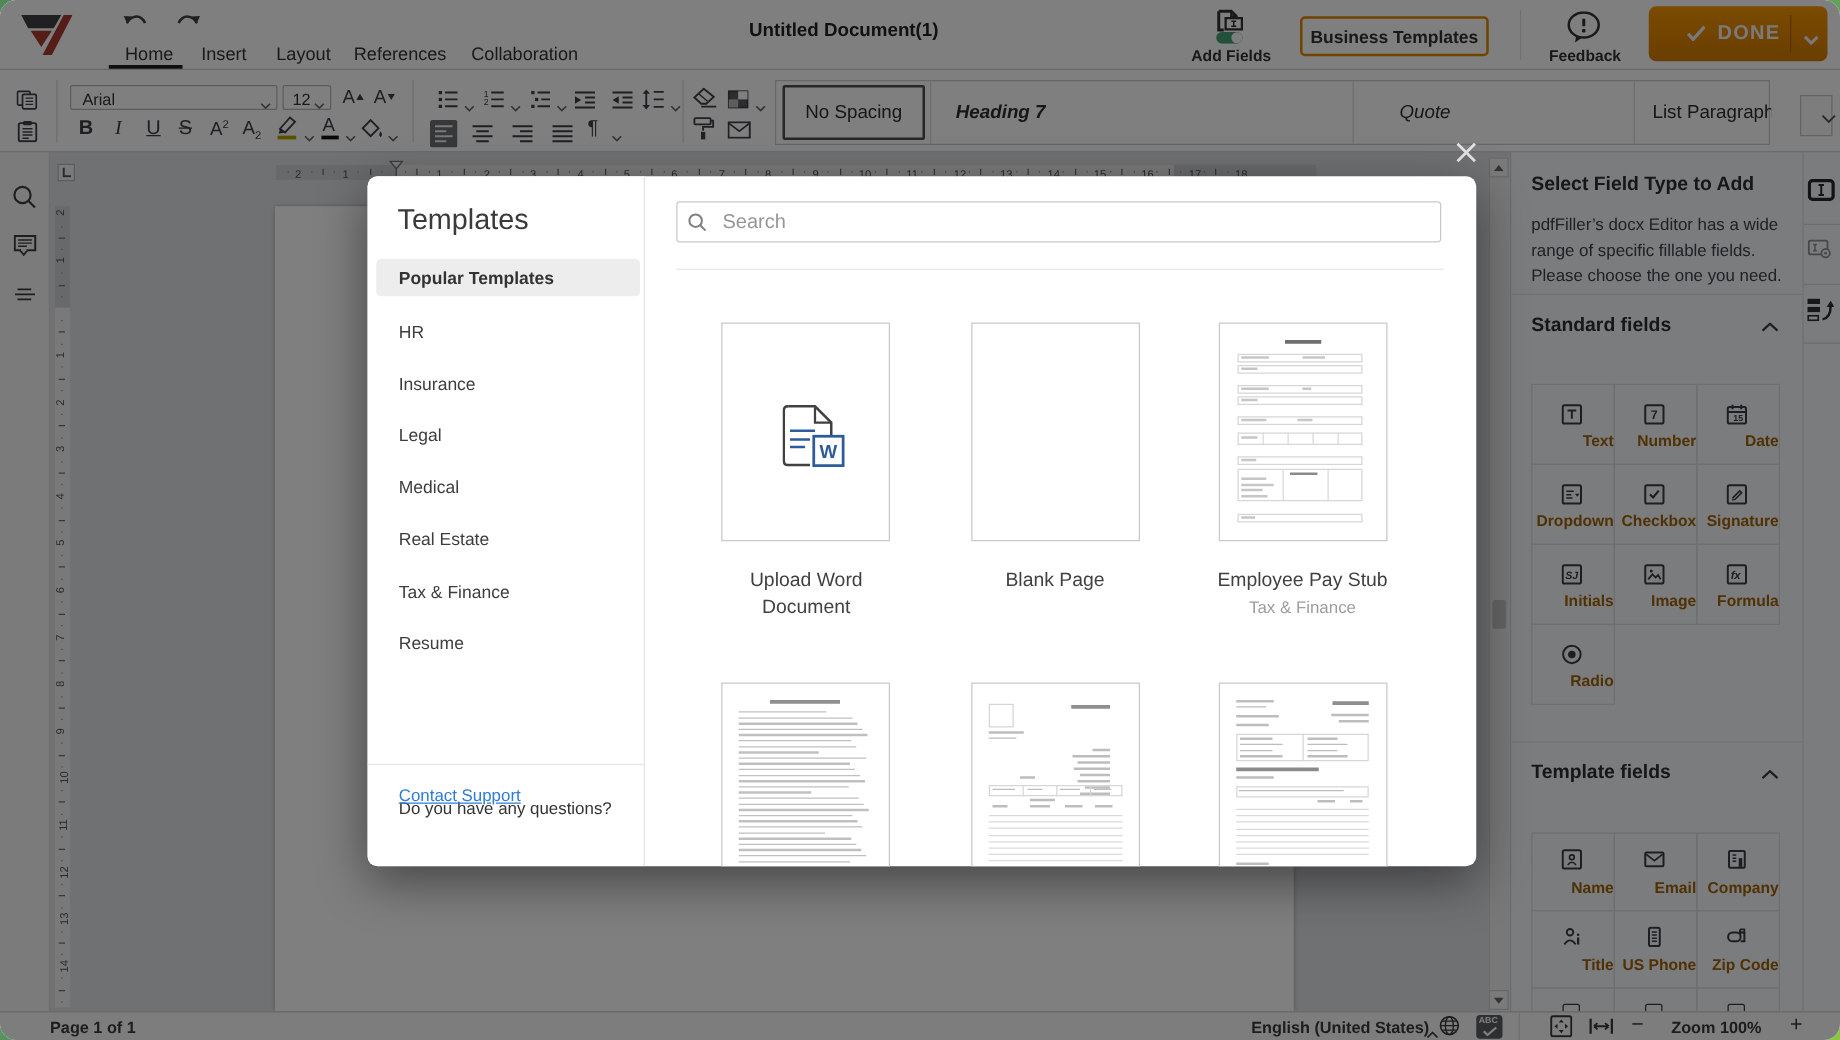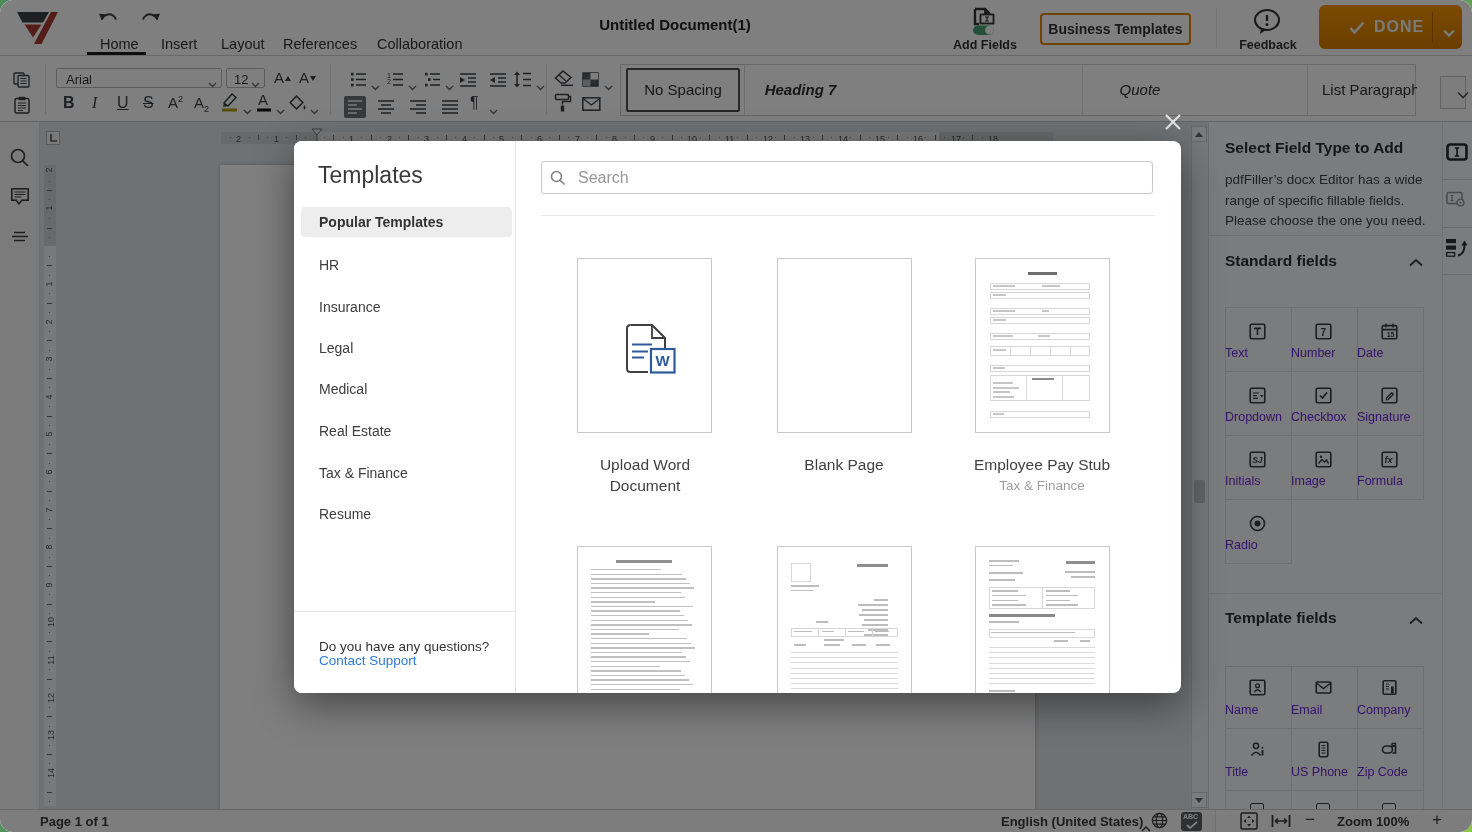--- a/index.html
+++ b/index.html
@@ -31,32 +31,32 @@
 .rdot{position:absolute;width:1px;height:1px;background:#8a8a8a}
 #vsb{position:absolute;left:1191px;top:126px;width:17px;height:683px;background:#f0f0f0;border-left:1px solid #d8d8d8}
 .sbbtn{position:absolute;width:16px;height:16px;background:#f6f6f6;border:1px solid #cfcfcf}
 #rsb{position:absolute;left:1208px;top:122px;width:234px;height:687px;background:#f7f8fa;border-left:1px solid #d8d8d8;overflow:hidden}
 #rtabs{position:absolute;left:1442px;top:122px;width:30px;height:687px;background:#f7f8fa;border-left:1px solid #e0e0e0}
 .rline{position:absolute;left:0;width:30px;height:1px;background:#d8d8d8}
 .rsb-h{position:absolute;font-size:15.5px;font-weight:bold;color:#2b2e33}
 .rsb-p{position:absolute;font-size:13.5px;color:#3e4249;line-height:20.5px}
 .rsb-div{position:absolute;left:0;width:234px;height:1px;background:#e1e3e6}
 .fcell{position:absolute;border:1px solid #dbdee2}
-.flbl{position:absolute;text-align:left;font-size:12.5px;font-weight:normal;color:#6d28d9}
+.flbl{position:absolute;text-align:right;font-size:12.5px;font-weight:bold;color:#a16207}
 #status{position:absolute;left:0;top:809px;width:1472px;height:23px;background:#fafafa;border-top:1px solid #cfcfcf}
 #status .t{position:absolute;top:4px;font-size:13px;font-weight:bold;color:#3a3a3a}
 #dim{position:absolute;inset:0;border-radius:13px;background:rgba(0,0,0,0.50)}
 #modal{position:absolute;left:294px;top:141px;width:887px;height:552px;background:#fff;border-radius:8px;box-shadow:0 12px 40px rgba(0,0,0,.45)}
 #mclip{position:absolute;inset:0;border-radius:8px;overflow:hidden}
 #mleft{position:absolute;left:0;top:0;width:222px;height:552px;border-right:1px solid #e4e4e4;background:#fff}
 #mtitle{position:absolute;left:24px;top:21px;font-size:23px;color:#3a3a3a}
 #msel{position:absolute;left:7px;top:66px;width:211px;height:30px;background:#ededed;border-radius:4px;font-size:14px;font-weight:bold;color:#333;line-height:30px;padding-left:18px}
 .mitem{position:absolute;left:25px;font-size:14px;color:#3d3d3d}
 #mq{position:absolute;left:25px;top:498px;font-size:13.5px;color:#333}
-#mlink{position:absolute;left:25px;top:512px;font-size:13.5px;color:#2e7cd6;}
+#mlink{position:absolute;left:25px;top:488px;font-size:13.5px;color:#2e7cd6;text-decoration:underline}
 #mldiv{position:absolute;left:0;top:470px;width:222px;height:1px;background:#e7e7e7}
 #msearch{position:absolute;left:247px;top:20px;width:612px;height:33px;border:1px solid #c9c9c9;border-radius:3px}
 #msearch span{position:absolute;left:36px;top:7px;font-size:16px;color:#969696}
 #mdiv{position:absolute;left:247px;top:74px;width:614px;height:1px;background:#e9e9e9}
 .card{position:absolute;width:135px;height:175px;border:1px solid #c9c9c9;background:#fff}
 .clabel{position:absolute;width:200px;text-align:center;font-size:15.5px;color:#414141;line-height:21px}
 .csub{position:absolute;width:200px;text-align:center;font-size:13.5px;color:#9d9d9d}
 .tl{position:absolute;background:#bfbfbf}
 .tld{position:absolute;background:#8f8f8f}
 .tbox{position:absolute;border:1px solid #d6d6d6}

